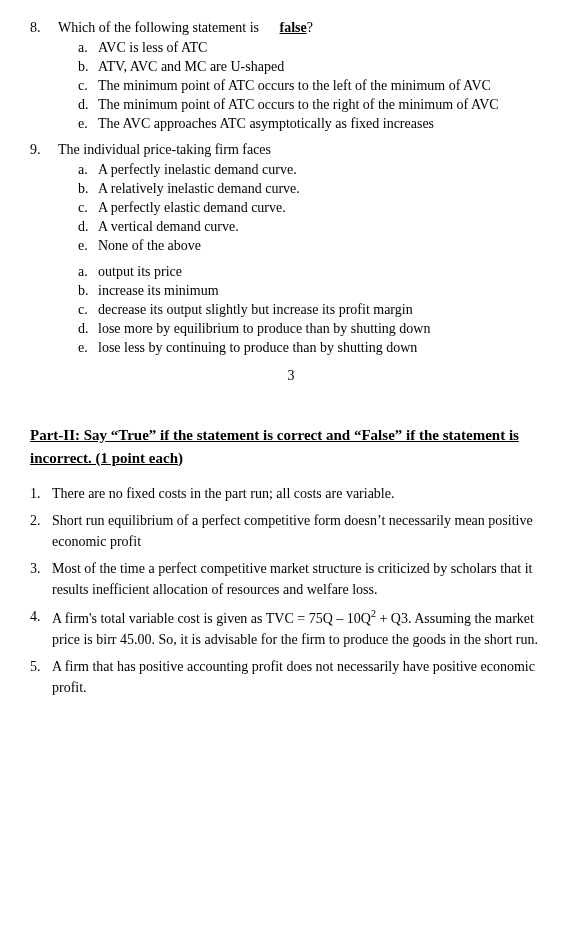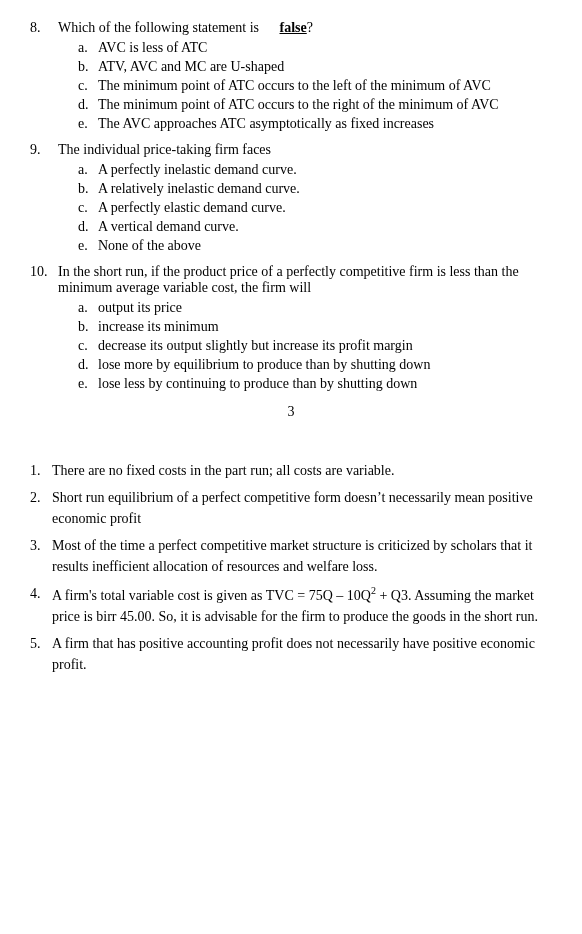--- a/index.html
+++ b/index.html
@@ -167,24 +167,20 @@
       <span class="opt-text">A vertical demand curve.</span>
     </li>
     <li>
       <span class="opt-label">e.</span>
       <span class="opt-text">None of the above</span>
     </li>
   </ul>
 </div>
 
 <div class="question-block">
-  <div class="question-line">
-    <span class="q-num">10.</span>
-    <span class="q10-text">In the short run, if the product price of a perfectly competitive firm is less than the minimum average variable cost, the firm will</span>
-  </div>
   <ul class="options-list">
     <li>
       <span class="opt-label">a.</span>
       <span class="opt-text">output its price</span>
     </li>
     <li>
       <span class="opt-label">b.</span>
       <span class="opt-text">increase its minimum</span>
     </li>
     <li>
@@ -198,20 +194,21 @@
     <li>
       <span class="opt-label">e.</span>
       <span class="opt-text">lose less by continuing to produce than by shutting down</span>
     </li>
   </ul>
 </div>
 
 <div class="page-number">3</div>
 
 <div class="part-ii-section">
+  <div class="part-ii-heading">Part-II: Say “True” if the statement is correct and “False” if the statement is incorrect. (1 point each)</div>
 
   <ul class="true-false-list">
     <li>
       <span class="tf-num">1.</span>
       <span class="tf-text">There are no fixed costs in the part run; all costs are variable.</span>
     </li>
     <li>
       <span class="tf-num">2.</span>
       <span class="tf-text">Short run equilibrium of a perfect competitive form doesn’t necessarily mean positive economic profit</span>
     </li>

